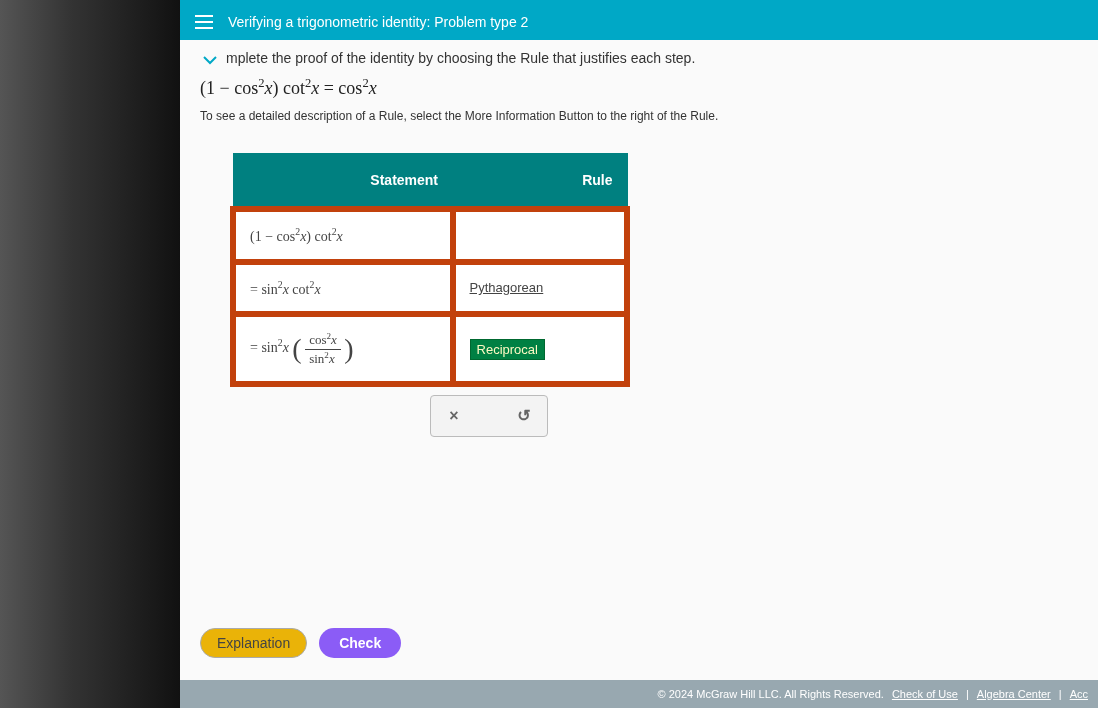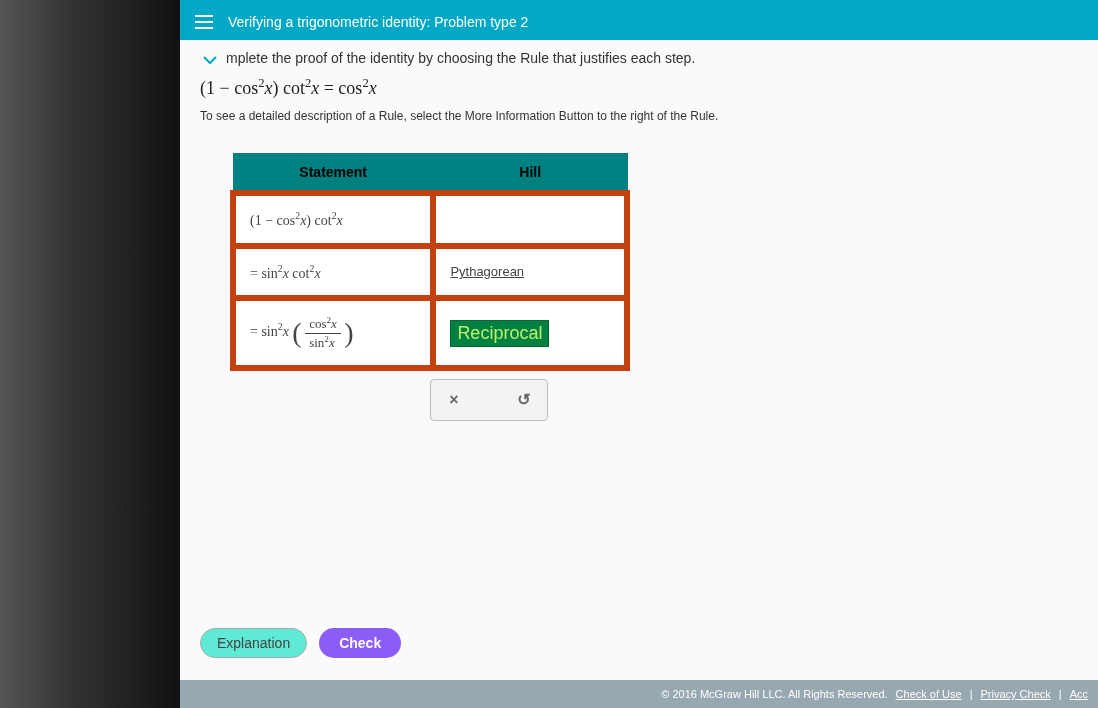--- a/index.html
+++ b/index.html
@@ -64,23 +64,23 @@
       margin-bottom: 30px;
     }
     .proof-table {
       border-collapse: collapse;
       width: 400px;
       margin-left: 30px;
       border: 1px solid #ccc;
     }
     .proof-table th {
       background: #008080;
-      color: #000000;
-      text-align: center;
-      padding: 10px 14px;
+      color: #ffffff;
+      text-align: right;
+      padding: 18px 14px;
       font-size: 14px;
       font-weight: bold;
       border: 1px solid #008080;
     }
     .proof-table td {
       border: 6px solid #c2410c;
       padding: 14px 14px;
       vertical-align: middle;
       font-family: 'Times New Roman', serif;
       font-size: 14px;
@@ -89,23 +89,23 @@
     }
     .rule-link {
       color: #444;
       text-decoration: underline;
       cursor: pointer;
       font-family: Arial, sans-serif;
       font-size: 13px;
     }
     .selected-rule {
       background: #008043;
-      color: #bef264;
+      color: #fef9c3;
       font-family: Arial, sans-serif;
-      font-size: 18px;
+      font-size: 13px;
       padding: 2px 6px;
       display: inline-block;
       border: 1px solid #006830;
     }
     .frac {
       display: inline-block;
       vertical-align: middle;
       text-align: left;
       font-size: 13px;
     }
@@ -142,21 +142,21 @@
       display: flex;
       gap: 12px;
       align-items: center;
     }
     .btn-outline {
       border: 1px solid #aaa;
       border-radius: 18px;
       padding: 6px 16px;
       font-size: 14px;
       color: #444;
-      background: #5eead4;
+      background: #eab308;
       cursor: pointer;
     }
     .btn-primary {
       border: none;
       border-radius: 18px;
       padding: 7px 20px;
       font-size: 14px;
       color: white;
       background: #8b5cf6;
       cursor: pointer;
@@ -205,21 +205,21 @@
   <div class="equation-main">
     (1 − cos<sup>2</sup><i>x</i>) cot<sup>2</sup><i>x</i> = cos<sup>2</sup><i>x</i>
   </div>
 
   <div class="instruction-sub">To see a detailed description of a Rule, select the More Information Button to the right of the Rule.</div>
 
   <table class="proof-table">
     <thead>
       <tr>
         <th>Statement</th>
-        <th>Hill</th>
+        <th>Rule</th>
       </tr>
     </thead>
     <tbody>
       <tr>
         <td>
           (1 − cos<sup>2</sup><i>x</i>) cot<sup>2</sup><i>x</i>
         </td>
         <td></td>
       </tr>
       <tr>
@@ -258,19 +258,19 @@
     </div>
   </div>
 </div>
 
 <div class="bottom-buttons">
   <button class="btn-outline">Explanation</button>
   <button class="btn-primary">Check</button>
 </div>
 
 <div class="footer-bar">
-  <span>© 2016 McGraw Hill LLC. All Rights Reserved.</span>
+  <span>© 2024 McGraw Hill LLC. All Rights Reserved.</span>
   <span class="footer-link">Check of Use</span>
   <span>|</span>
-  <span class="footer-link">Privacy Check</span>
+  <span class="footer-link">Algebra Center</span>
   <span>|</span>
   <span class="footer-link">Acc</span>
 </div>
 
 </body></html>

